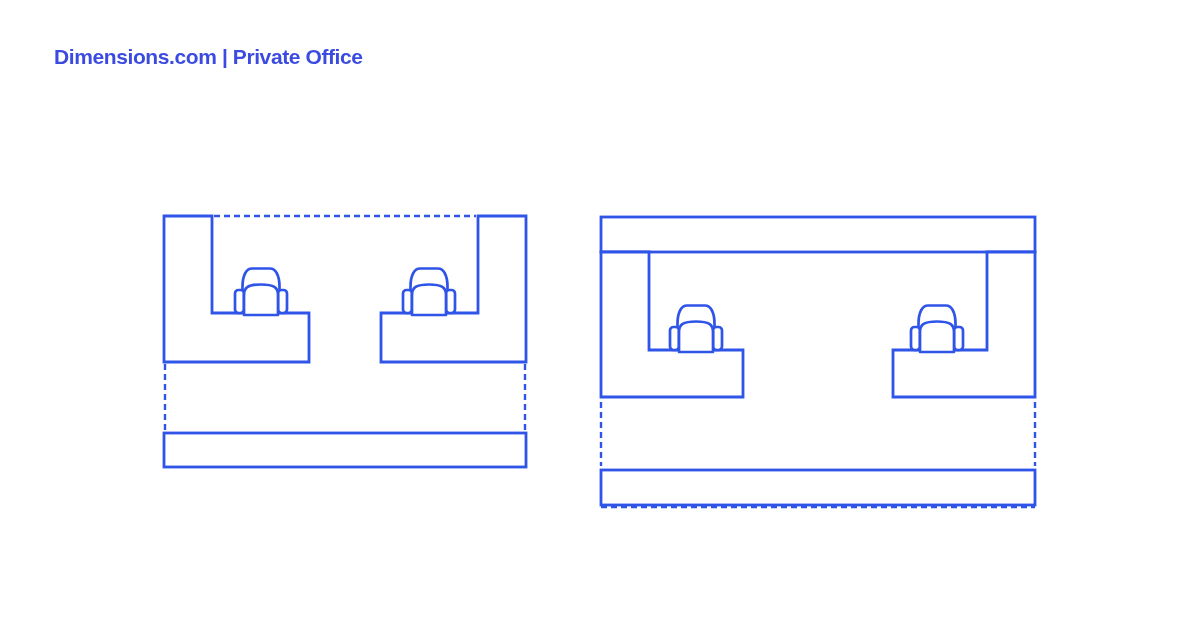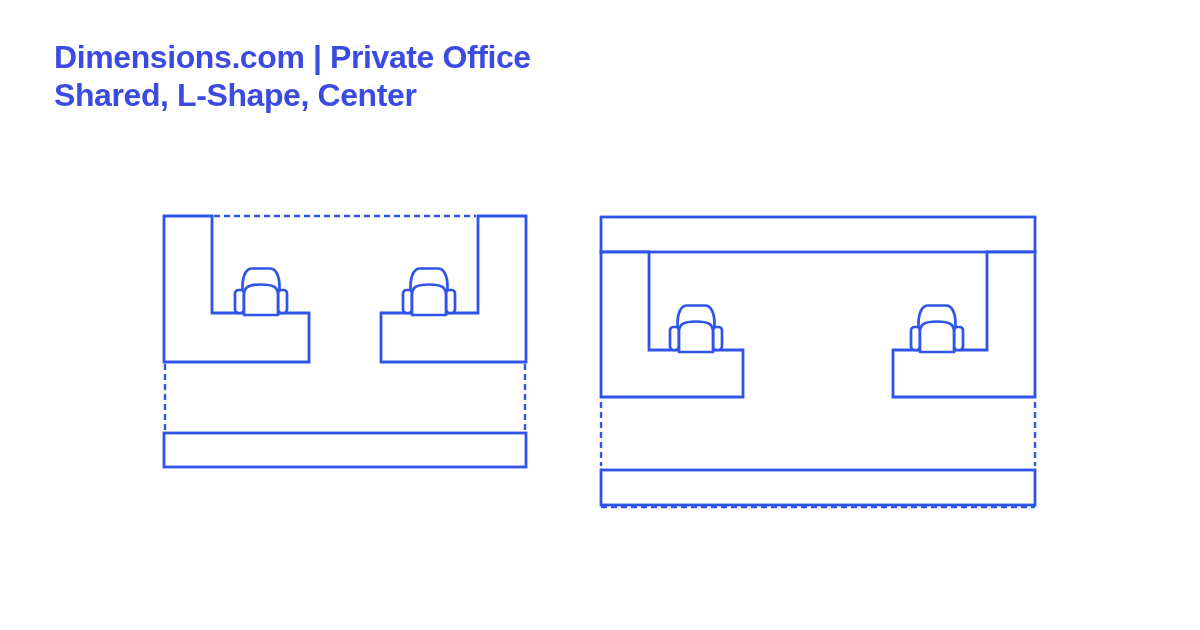--- a/index.html
+++ b/index.html
@@ -15,40 +15,39 @@
     width: 1200px;
     height: 630px;
   }
   .title-block {
     position: absolute;
     left: 54px;
     top: 38px;
     z-index: 2;
   }
   .title-line {
-    font-size: 32px;
+    font-size: 21px;
     font-weight: 700;
     line-height: 38px;
     letter-spacing: -0.4px;
     white-space: pre;
   }
   .plan-canvas {
     position: absolute;
     left: 0;
     top: 0;
     z-index: 1;
   }
 </style>
 </head>
 <body style="background: rgb(255, 255, 255);">
 
 <div class="page">
   <div class="title-block" style="color: rgb(59, 75, 225);">
     <div class="title-line">Dimensions.com | Private Office</div>
-    <div class="title-line">Shared, L-Shape, Center</div>
   </div>
   <svg class="plan-canvas" width="1200" height="630" viewBox="0 0 1200 630" xmlns="http://www.w3.org/2000/svg">
       <g>
         <polygon stroke="#2f54e8" fill="#ffffff" stroke-width="2.8" stroke-linejoin="miter" points="164,216 212,216 212,313 309,313 309,362 164,362"></polygon>
         <polygon stroke="#2f54e8" fill="#ffffff" stroke-width="2.8" stroke-linejoin="miter" points="478,216 526,216 526,362 381,362 381,313 478,313"></polygon>
         <line stroke="#2f54e8" fill="none" stroke-width="2.4" stroke-linejoin="miter" stroke-dasharray="6 4" x1="214" y1="216" x2="476" y2="216"></line>
         <line stroke="#2f54e8" fill="none" stroke-width="2.4" stroke-linejoin="miter" stroke-dasharray="6 4" x1="165" y1="364" x2="165" y2="431"></line>
         <line stroke="#2f54e8" fill="none" stroke-width="2.4" stroke-linejoin="miter" stroke-dasharray="6 4" x1="525" y1="364" x2="525" y2="431"></line>
         <rect stroke="#2f54e8" fill="#ffffff" stroke-width="2.8" stroke-linejoin="miter" x="164" y="433" width="362" height="34"></rect>
         <g transform="translate(234,267)">

